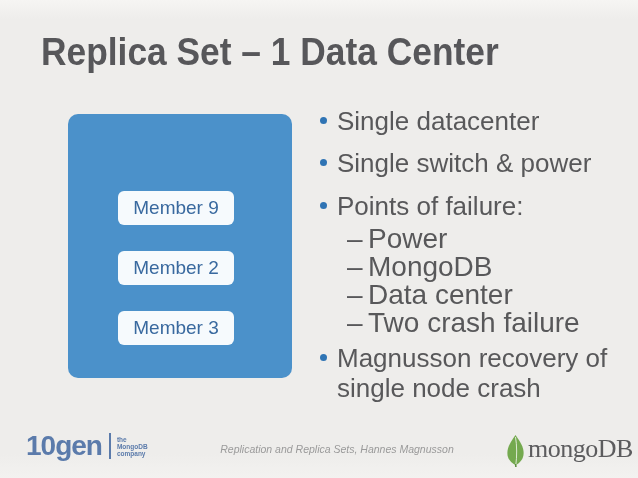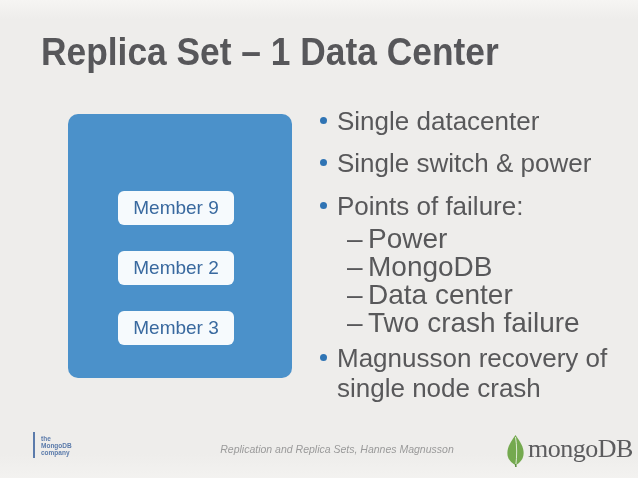--- a/index.html
+++ b/index.html
@@ -111,20 +111,21 @@
       <span class="dot"></span>
       <span>Magnusson recovery of</span>
     </div>
     <div class="row cont r8">
       <span>single node crash</span>
     </div>
   </div>
 
   <div class="footer">
     <div class="tengen">
+      <span class="tengen-word">10gen</span>
       <span class="tengen-sep"></span>
       <span class="tengen-tagline">
         <span>the</span>
         <span>MongoDB</span>
         <span>company</span>
       </span>
     </div>
     <div class="credit">Replication and Replica Sets, Hannes Magnusson</div>
     <div class="mongo">
       <svg class="leaf" viewBox="0 0 21 32">

